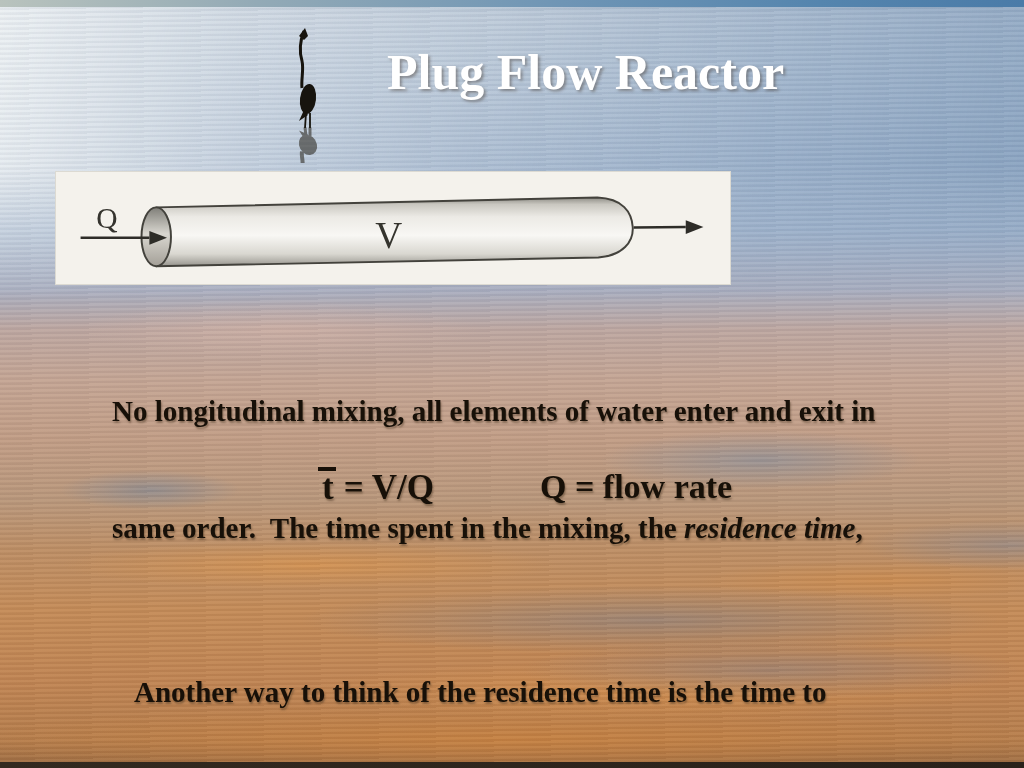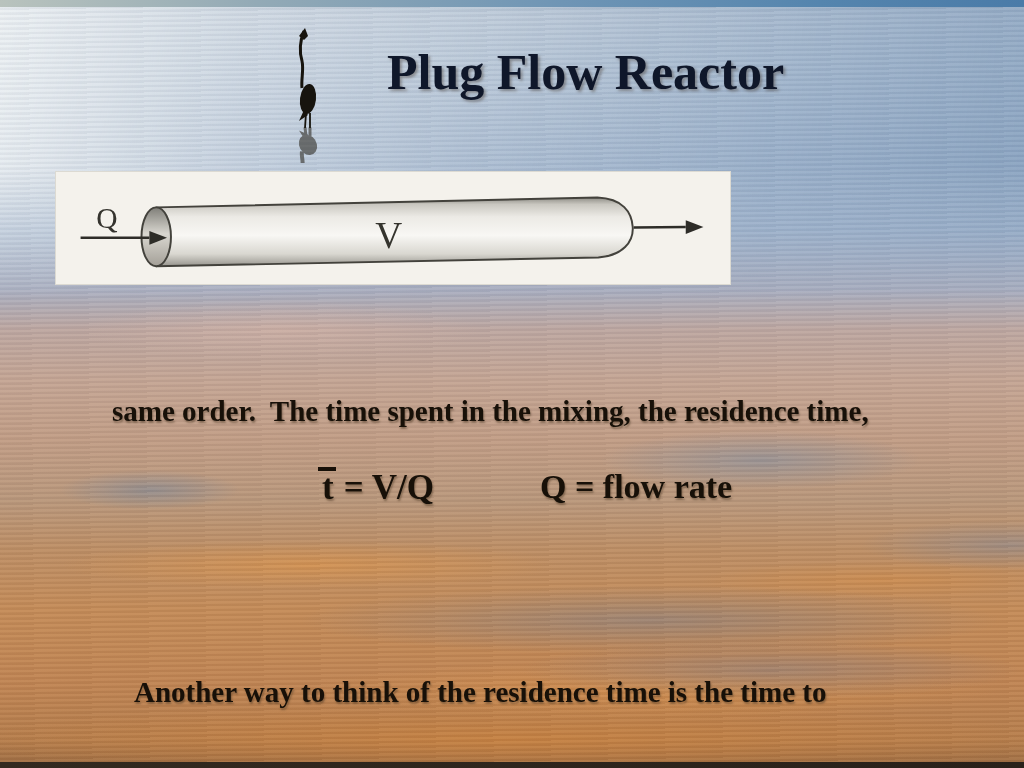--- a/index.html
+++ b/index.html
@@ -56,38 +56,38 @@
     background:linear-gradient(90deg,#b9c3bd 0%,#93aab6 25%,#6f95b5 55%,#5585ae 80%,#4a7ba8 100%);
   }
   .strip-bottom{
     position:absolute;left:0;bottom:0;width:1024px;height:6px;
     background:linear-gradient(90deg,#332a20,#29211a);
   }
   
   .heron{position:absolute;left:286px;top:27px;}
   .title{
     position:absolute;left:387px;top:47px;margin:0;
-    font-size:50px;font-weight:bold;line-height:1.0;color:#0f172a;
+    font-size:50px;font-weight:bold;line-height:1.0;color:#ffffff;
     text-shadow:2px 2px 3px rgba(70,60,50,0.45);
     white-space:nowrap;
   }
   .diagram{
     position:absolute;left:55px;top:171px;width:676px;height:114px;
     background:#f4f2ec;border:1px solid #dcdad2;box-sizing:border-box;
   }
   .diagram svg{display:block;width:100%;height:100%;}
   .diagram text{font-family:"Liberation Serif","DejaVu Serif",serif;fill:#35342e;}
   .para{
     position:absolute;font-weight:bold;white-space:pre-wrap;
     text-shadow:1px 2px 2px rgba(75,55,35,0.5);
   }
   .para1{left:112px;top:314px;font-size:29px;line-height:39px;}
   .para2{left:134px;top:597px;font-size:29px;line-height:38px;}
   .para .line{white-space:pre;}
-  .italic{}
+  .italic{font-style:italic;}
   .formula{
     position:absolute;left:322px;top:470px;font-size:35px;font-weight:bold;
     line-height:1.0;text-shadow:1px 2px 2px rgba(75,55,35,0.5);white-space:nowrap;
   }
   .tbar{position:relative;display:inline-block;}
   .tbar::after{
     content:"";position:absolute;left:-4px;right:-2px;top:-3px;height:4px;
     background:#171008;
   }
   .formula .expr{margin-left:10px;margin-top:46px;}
@@ -153,20 +153,21 @@
       <g>
         <line x1="583" y1="56.5" x2="636" y2="56" stroke="#2e2d28" stroke-width="2.5"></line>
         <polygon points="636,49 654,56 636,63" fill="#2e2d28"></polygon>
       </g>
       <text x="36" y="57" font-size="30">Q</text>
       <text x="320" y="77" font-size="38">V</text>
     </svg>
   </div>
 
   <div class="para para1">
+    <div class="line">No longitudinal mixing, all elements of water enter and exit in</div>
     <div class="line"><span>same order.  The time spent in the mixing, the </span><span class="italic">residence time</span><span>,</span></div>
   </div>
 
   <div class="formula">
     <span class="tbar">t</span><span class="expr">= V/Q</span>
   </div>
 
   <div class="defs">
     <div>Q = flow rate</div>
   </div>

